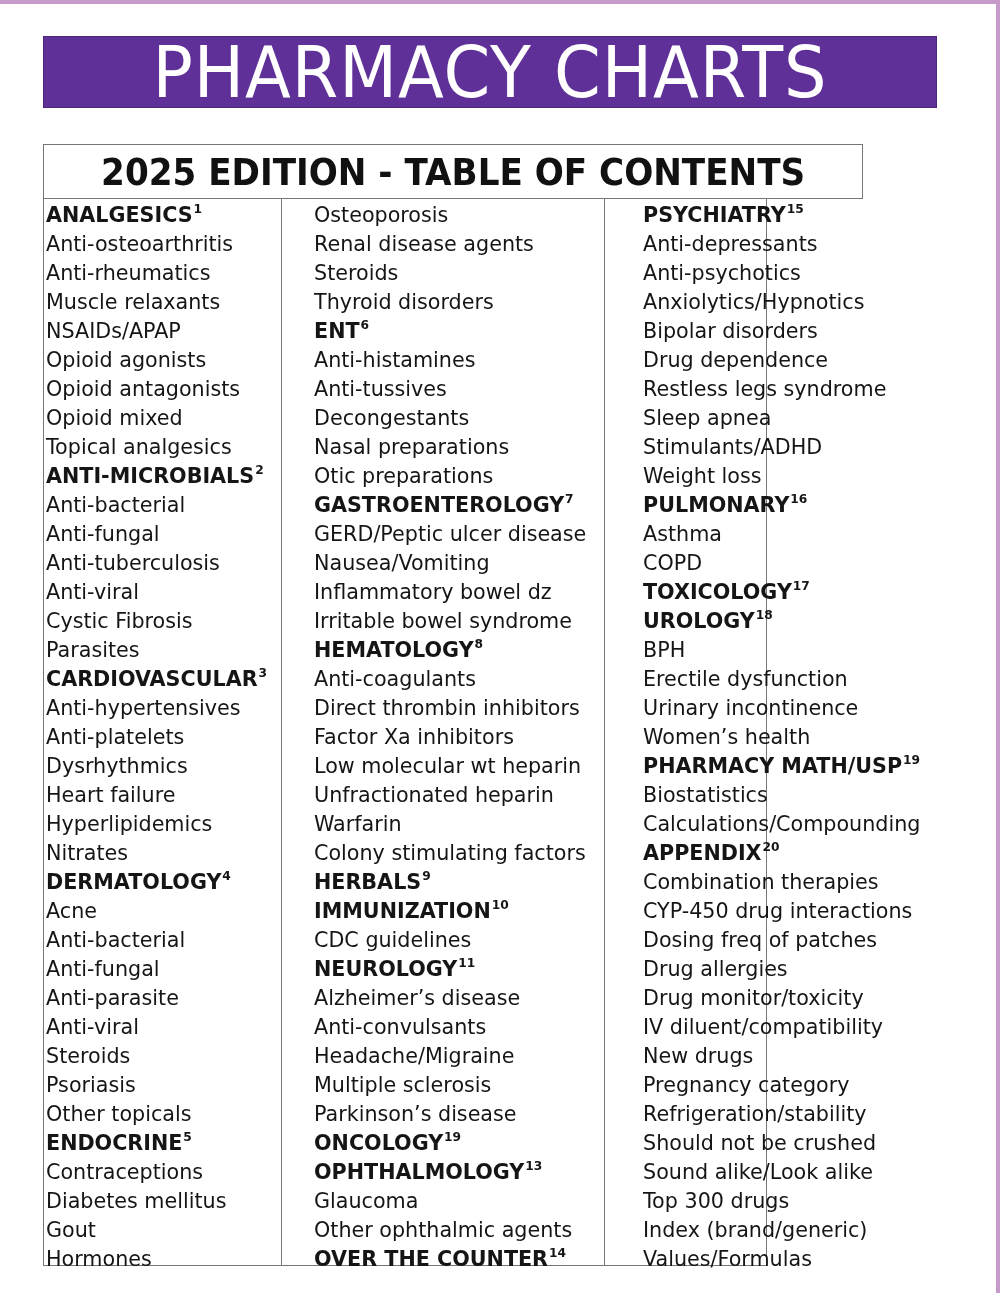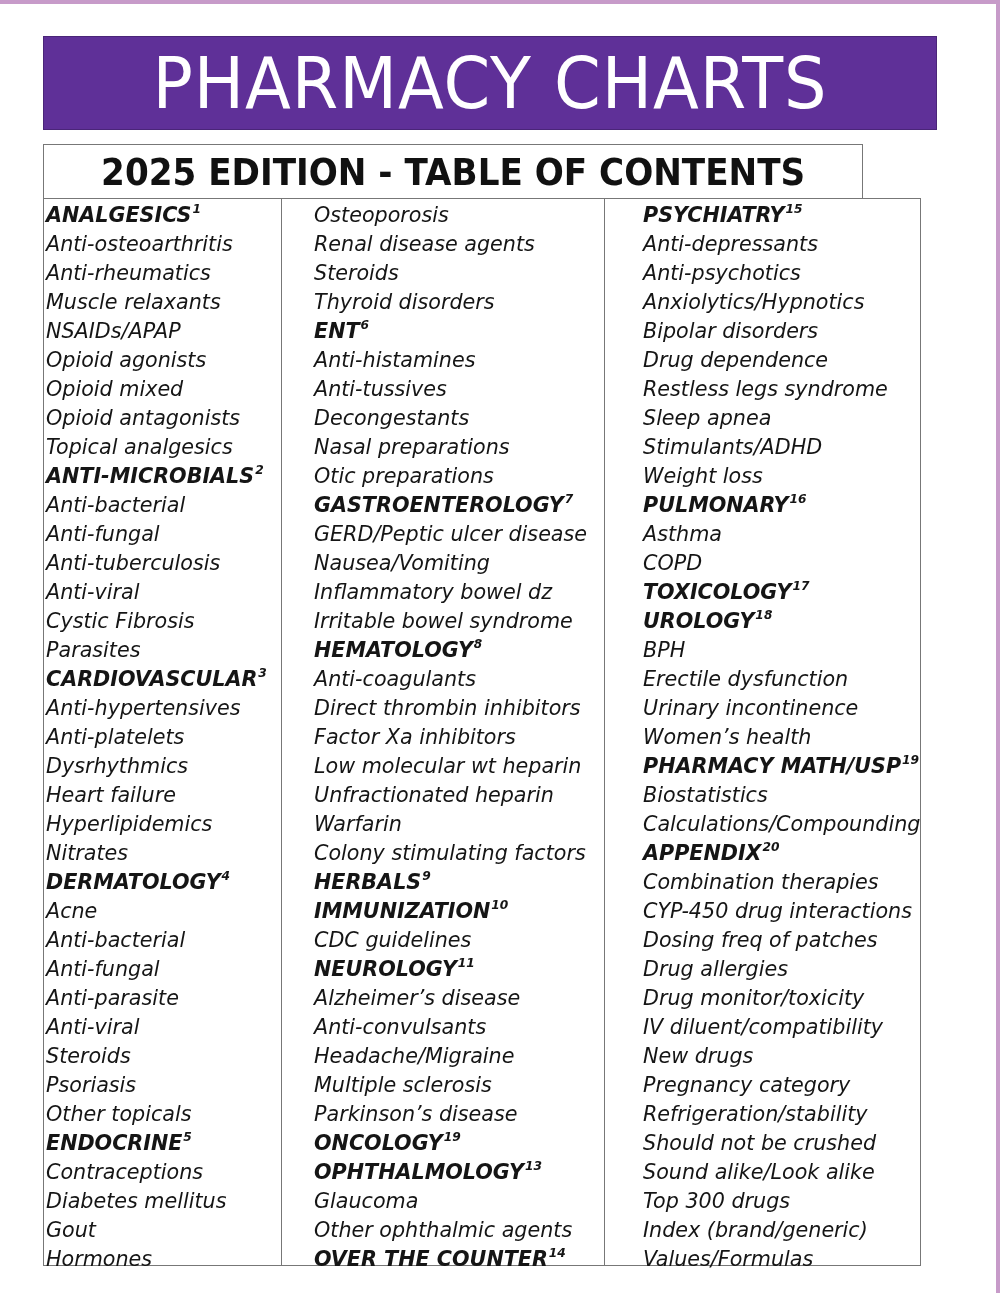--- a/index.html
+++ b/index.html
@@ -1,23 +1,23 @@
 <!DOCTYPE html>
 <html><head>
 <meta charset="utf-8">
 <style>
   html,body{margin:0;padding:0;}
   body{width:1000px;height:1293px;background:#ffffff;position:relative;overflow:hidden;font-family:"DejaVu Sans","Liberation Sans",sans-serif;}
   .frame-top{position:absolute;left:0;top:0;width:1000px;height:4px;background:#c79bc9;}
   .frame-right{position:absolute;left:996px;top:0;width:4px;height:1293px;background:#c79bc9;}
-  .banner{position:absolute;left:43px;top:36px;width:894px;height:94px;background:#5f3098;border:1px solid #4a2578;box-sizing:border-box;display:flex;align-items:center;justify-content:center;}
+  .banner{position:absolute;left:43px;top:36px;width:894px;height:72px;background:#5f3098;border:1px solid #4a2578;box-sizing:border-box;display:flex;align-items:center;justify-content:center;}
   .banner-title{color:#ffffff;font-family:"DejaVu Sans",sans-serif;font-size:72px;letter-spacing:1px;line-height:1;transform:scaleX(0.93);white-space:nowrap;}
   .subtitle-box{position:absolute;left:43px;top:144px;width:820px;height:55px;border:1px solid #777;box-sizing:border-box;display:flex;align-items:center;justify-content:center;}
   .subtitle{font-family:"DejaVu Sans",sans-serif;font-weight:bold;font-size:38px;color:#111;transform:scaleX(0.9);white-space:nowrap;}
-  .toc{position:absolute;left:43px;top:198px;width:878px;height:1068px;border:1px solid #777;box-sizing:border-box;display:flex;font-style:italic;}
+  .toc{position:absolute;left:43px;top:198px;width:724px;height:1068px;border:1px solid #777;box-sizing:border-box;display:flex;}
   .col{box-sizing:border-box;padding-top:1px;}
   .col1{width:291px;border-right:1px solid #777;}
   .col2{width:298px;border-right:1px solid #777;margin-left:30px;}
   .col3{width:303px;margin-left:36px;}
   .entry{height:29px;line-height:29px;font-size:22px;color:#151515;padding-left:2px;white-space:nowrap;overflow:visible;}
   .entry.heading{font-weight:bold;}
   .entry .txt{display:inline-block;transform-origin:left center;transform:scaleX(0.94);}
   .entry sup{font-size:13px;vertical-align:top;line-height:16px;position:relative;top:1px;margin-left:1px;}
 </style>
 </head>
@@ -35,22 +35,22 @@
 </div>
 
 <div class="toc">
   <div class="col col1">
       <div class="entry heading"><span class="txt"><span>ANALGESICS</span><sup>1</sup></span></div>
       <div class="entry"><span class="txt"><span>Anti-osteoarthritis</span></span></div>
       <div class="entry"><span class="txt"><span>Anti-rheumatics</span></span></div>
       <div class="entry"><span class="txt"><span>Muscle relaxants</span></span></div>
       <div class="entry"><span class="txt"><span>NSAIDs/APAP</span></span></div>
       <div class="entry"><span class="txt"><span>Opioid agonists</span></span></div>
+      <div class="entry"><span class="txt"><span>Opioid antagonists</span></span></div>
       <div class="entry"><span class="txt"><span>Opioid mixed</span></span></div>
-      <div class="entry"><span class="txt"><span>Opioid antagonists</span></span></div>
       <div class="entry"><span class="txt"><span>Topical analgesics</span></span></div>
       <div class="entry heading"><span class="txt"><span>ANTI-MICROBIALS</span><sup>2</sup></span></div>
       <div class="entry"><span class="txt"><span>Anti-bacterial</span></span></div>
       <div class="entry"><span class="txt"><span>Anti-fungal</span></span></div>
       <div class="entry"><span class="txt"><span>Anti-tuberculosis</span></span></div>
       <div class="entry"><span class="txt"><span>Anti-viral</span></span></div>
       <div class="entry"><span class="txt"><span>Cystic Fibrosis</span></span></div>
       <div class="entry"><span class="txt"><span>Parasites</span></span></div>
       <div class="entry heading"><span class="txt"><span>CARDIOVASCULAR</span><sup>3</sup></span></div>
       <div class="entry"><span class="txt"><span>Anti-hypertensives</span></span></div>

